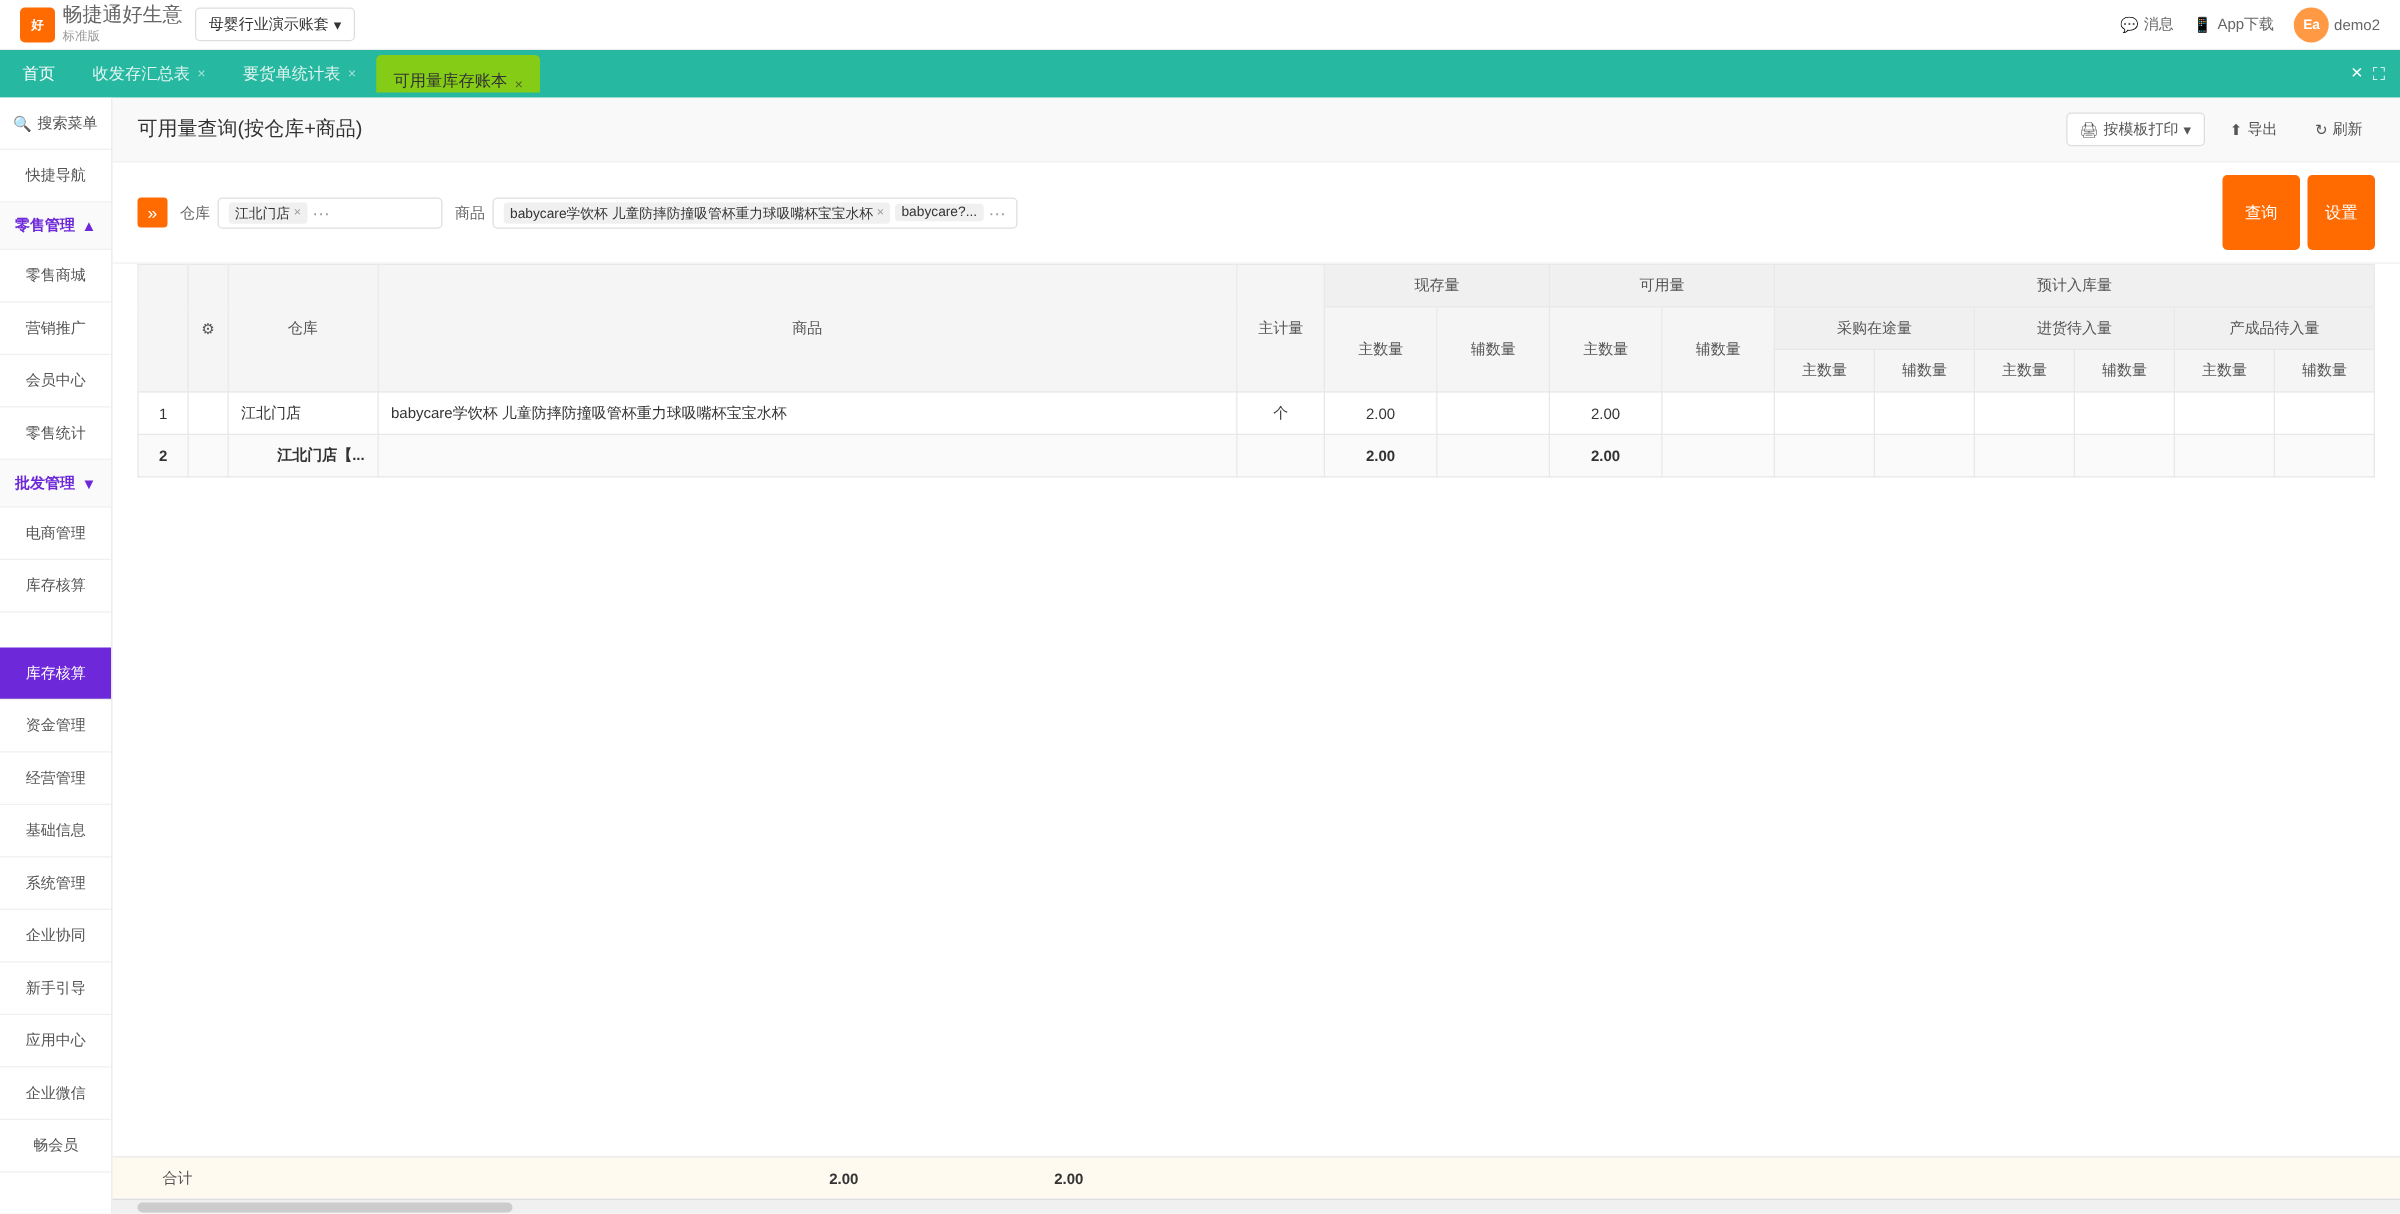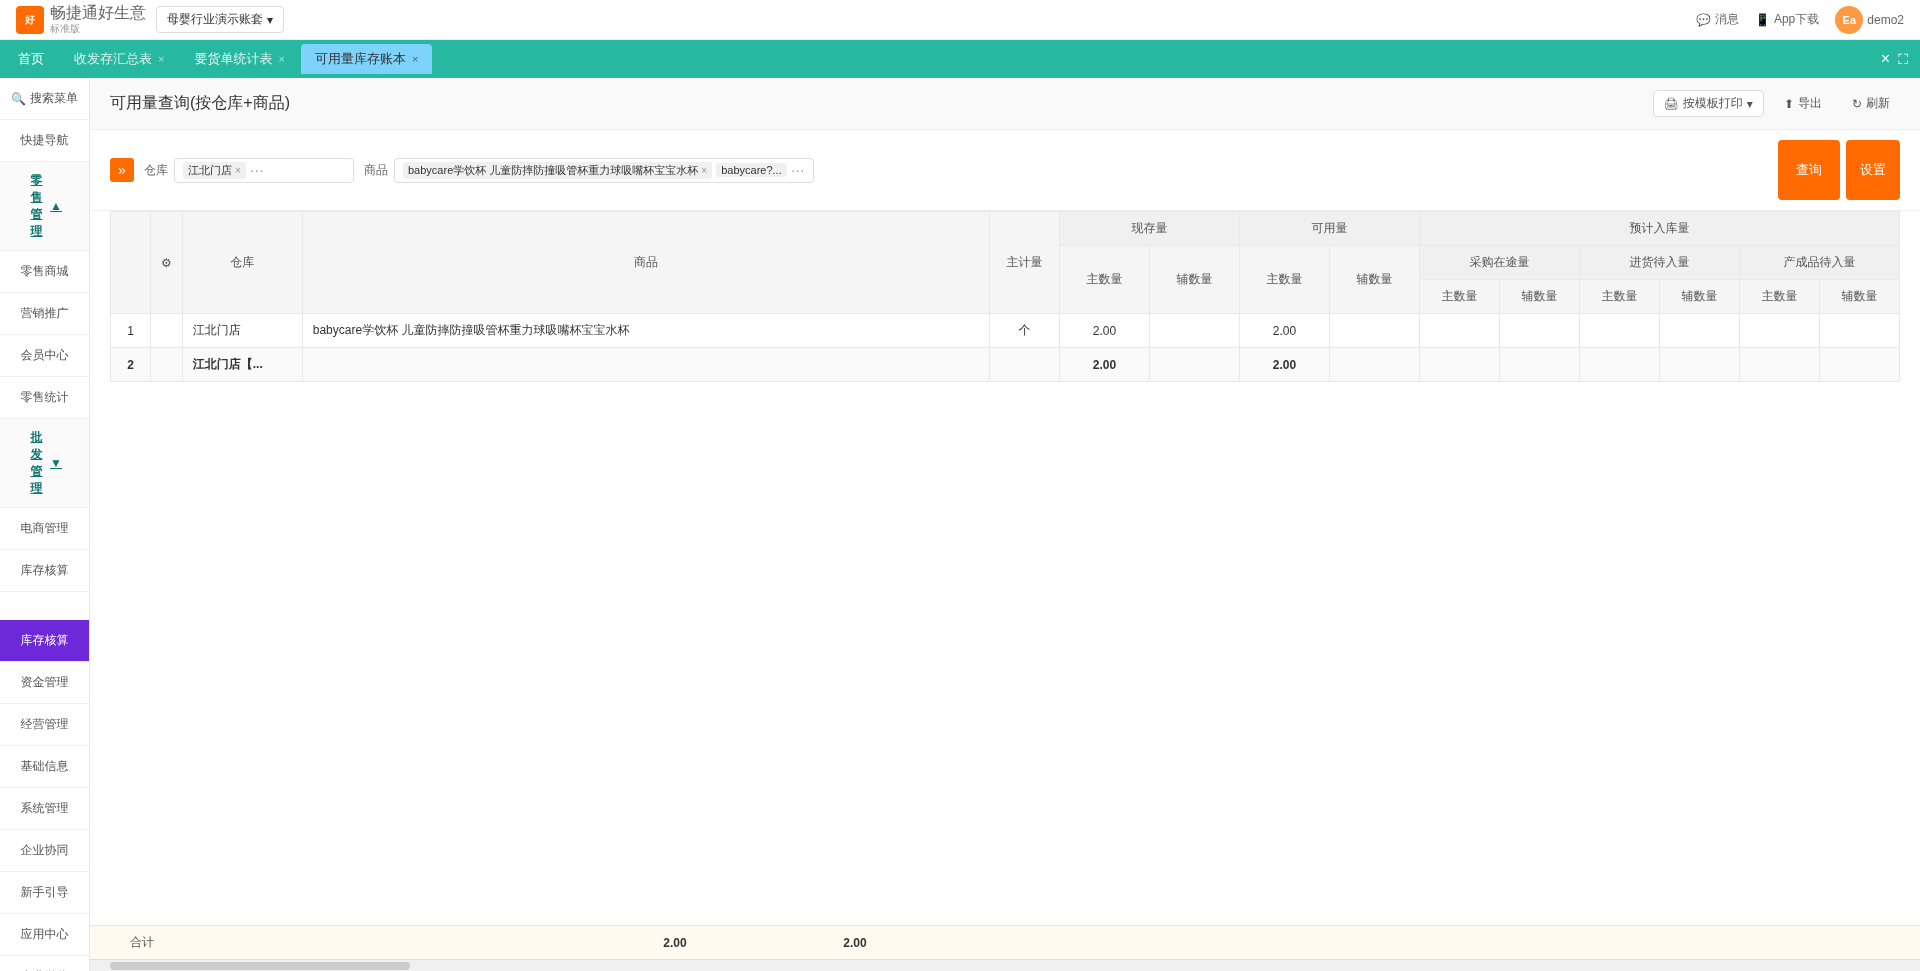--- a/index.html
+++ b/index.html
@@ -94,22 +94,23 @@
       display: flex;
       align-items: center;
       gap: 6px;
       border-radius: 4px 4px 0 0;
       cursor: pointer;
       font-size: 13px;
       white-space: nowrap;
       color: rgba(255,255,255,0.85);
     }
     .nav-tab.active {
-      background: #7dd3fc;
+      background: #84cc16;
       color: #333;
+      align-items: flex-end;
     }
     .nav-tab.home {
       color: white;
     }
     .nav-tab .close-x {
       font-size: 11px;
       opacity: 0.7;
       cursor: pointer;
     }
     .nav-tab-spacer { flex: 1; }
@@ -146,25 +147,24 @@
       color: #555;
       border-bottom: 1px solid #f0f0f0;
       display: flex;
       align-items: center;
       justify-content: center;
       gap: 4px;
     }
     .sidebar-item.active { background: #6d28d9; color: #fff; margin-top: 28px; }
     .sidebar-item.section-header {
       background: #fafafa;
-      color: #0f766e;
+      color: #6d28d9;
       font-weight: bold;
       justify-content: space-between;
-      padding: 10px 27px;
-      text-decoration: underline;
+      padding: 10px 12px;
     }
 
     
     .content-area {
       flex: 1;
       overflow: auto;
       display: flex;
       flex-direction: column;
     }
 
@@ -586,21 +586,21 @@
             <td></td>
             <td></td>
             <td></td>
             <td></td>
             <td></td>
             <td></td>
           </tr>
           <tr style="font-weight:bold; background:#fafafa;">
             <td>2</td>
             <td></td>
-            <td style="text-align:left;">江北门店【...</td>
+            <td style="text-align:right;">江北门店【...</td>
             <td style="text-align:left;"></td>
             <td></td>
             <td>2.00</td>
             <td></td>
             <td>2.00</td>
             <td></td>
             <td></td>
             <td></td>
             <td></td>
             <td></td>

